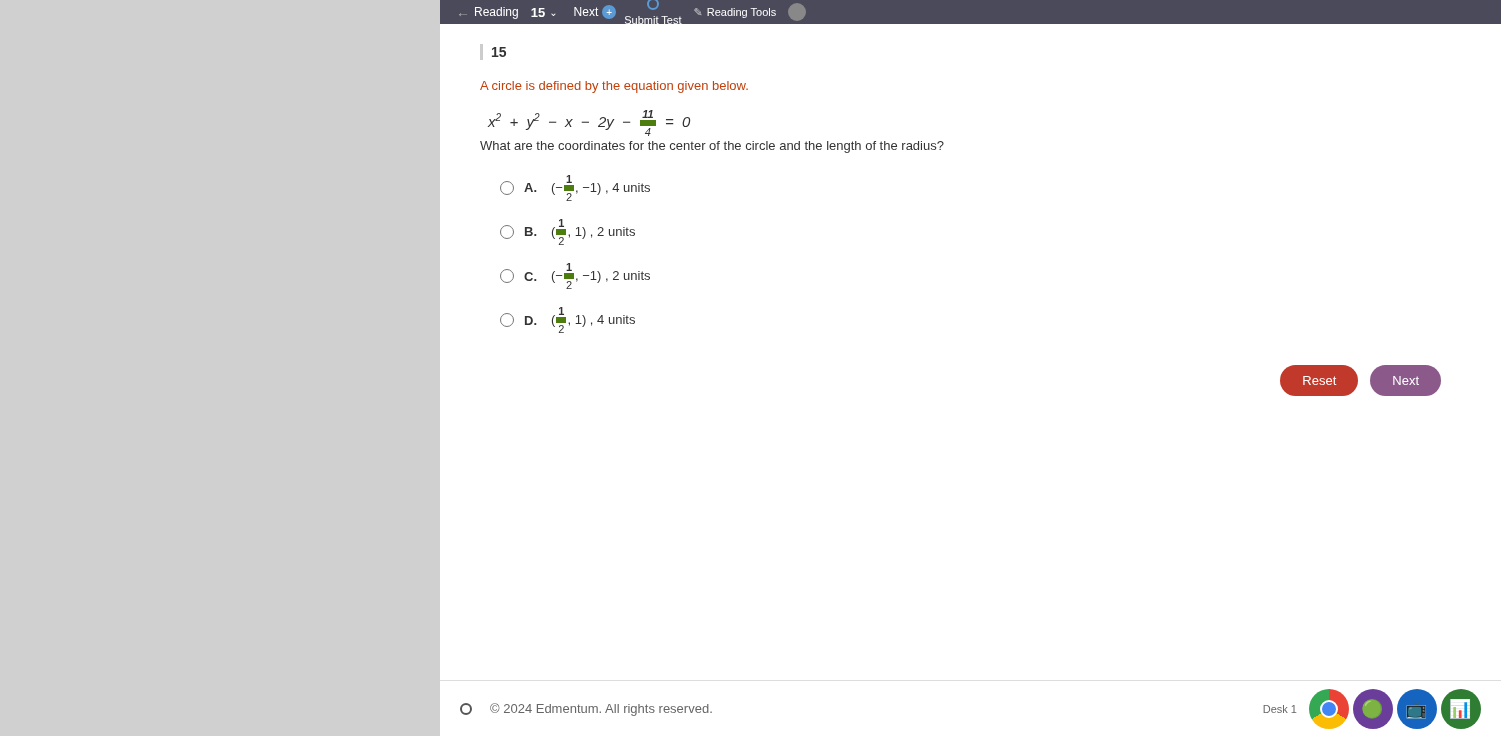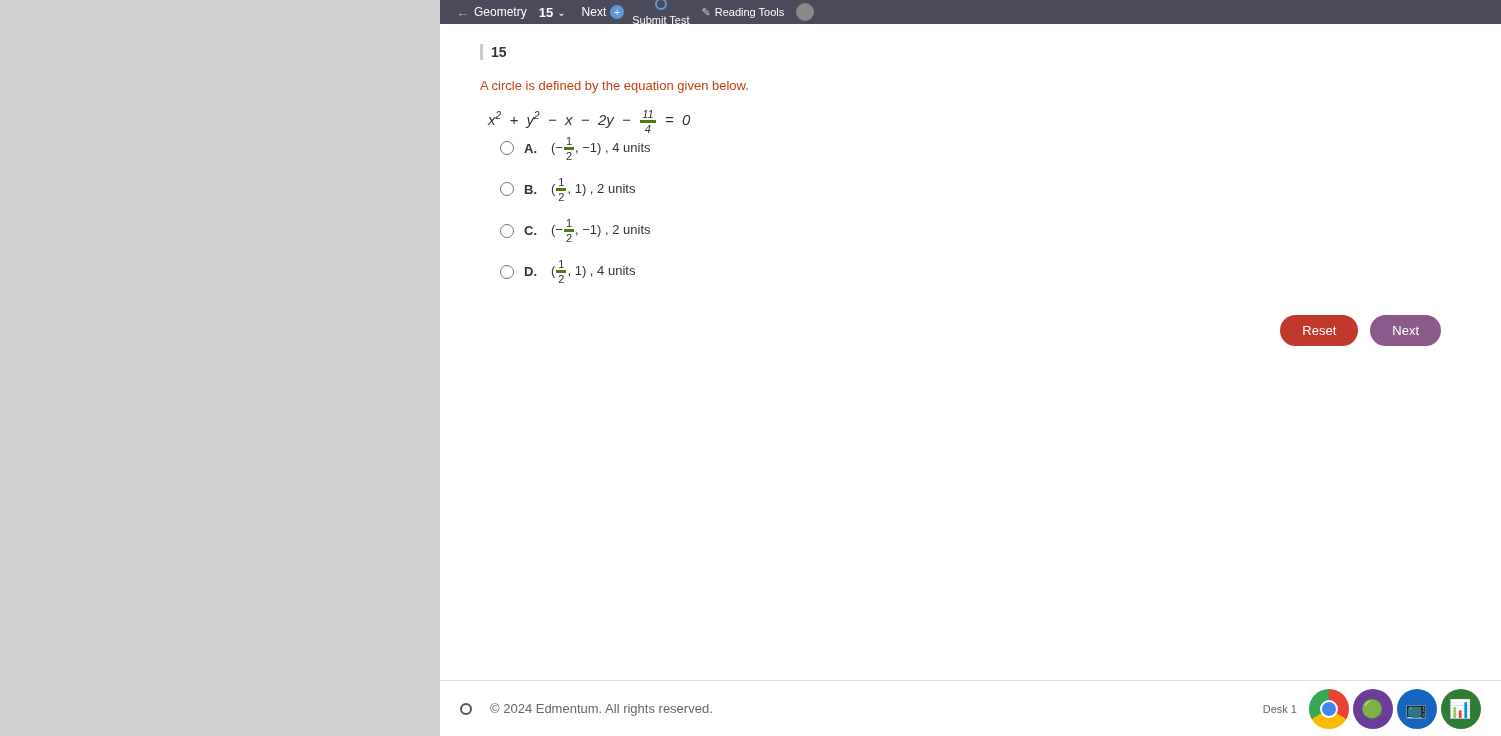--- a/index.html
+++ b/index.html
@@ -309,41 +309,42 @@
     .frac {
       display: inline-flex;
       flex-direction: column;
       align-items: center;
       vertical-align: middle;
       font-size: 11px;
       line-height: 1.1;
       margin: 0 1px;
     }
     .frac .num {
-      border-bottom: 3px solid #4d7c0f;
+      border-bottom: 6px solid #4d7c0f;
       padding: 0 2px;
+      font-weight: bold;
     }
     .frac .den {
       padding: 0 2px;
     }
 
     .math-sup {
       vertical-align: super;
       font-size: 10px;
     }
   </style>
 </head>
 <body>
 
 <div class="left-panel"></div>
 
 <nav class="top-nav">
   <div class="nav-prev">
     <span class="arrow">←</span>
-    <span>Geometry</span>
+    <span>Reading</span>
   </div>
 
   <span style="color:#fff; font-size:13px; font-weight:bold; padding:0 4px;">15</span>
   <span style="color:#fff; font-size:10px;">⌄</span>
 
   <div class="nav-next" style="margin-left:8px;">
     <span>Next</span>
     <span class="plus-icon">+</span>
   </div>
 
@@ -378,20 +379,21 @@
       2<i>y</i>
       &nbsp;−&nbsp;
       <span class="frac">
         <span class="num">11</span>
         <span class="den">4</span>
       </span>
       &nbsp;=&nbsp; 0
     </span>
   </div>
 
+  <p class="question-prompt">What are the coordinates for the center of the circle and the length of the radius?</p>
 
   <div class="options">
 
     <label class="option">
       <input type="radio" name="answer" value="a" style="">
       <span class="option-label">A.</span>
       <span class="option-text">
         (−<span class="frac">
             <span class="num">1</span>
             <span class="den">2</span>

